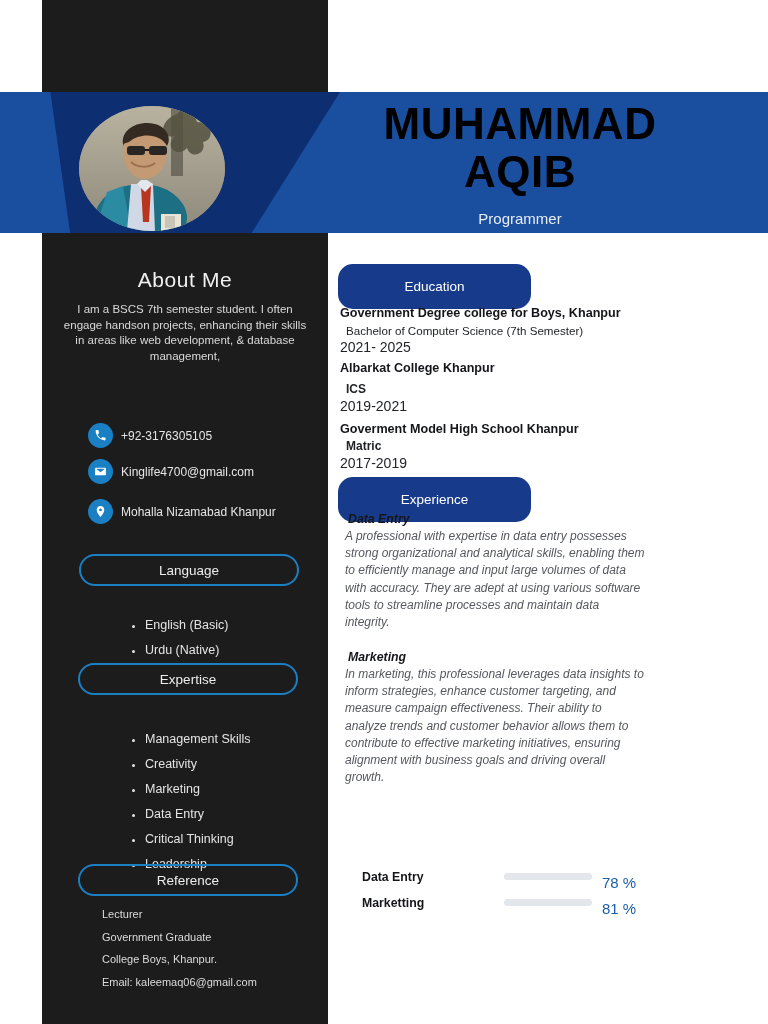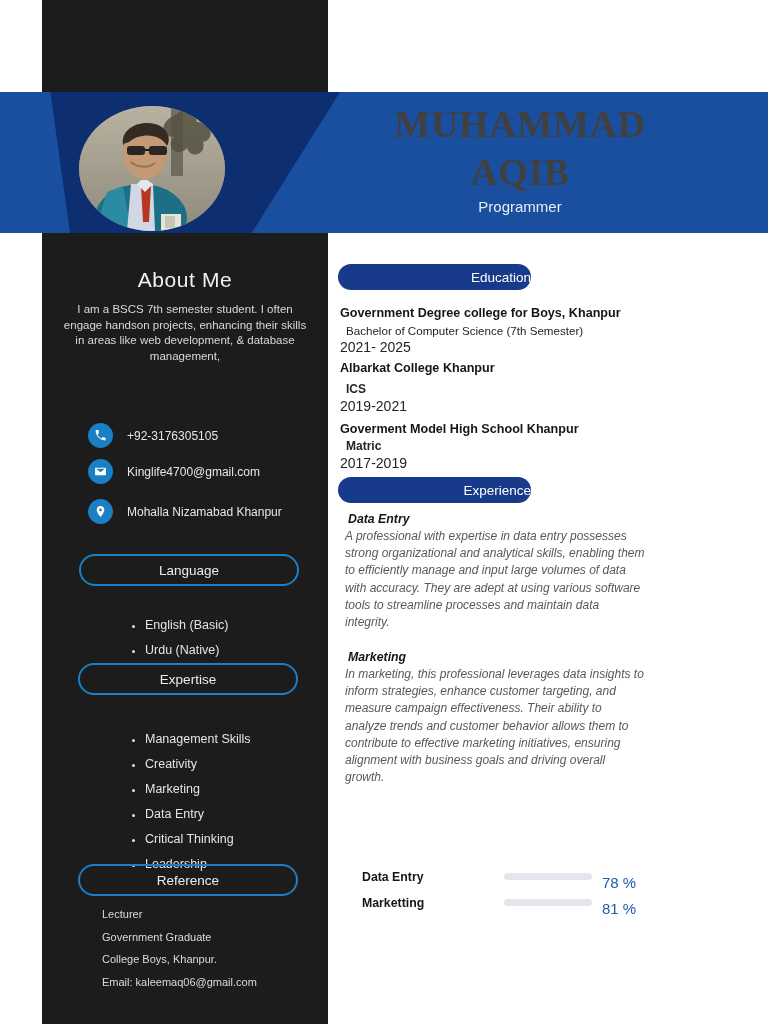--- a/index.html
+++ b/index.html
@@ -71,32 +71,31 @@
   .photo svg { display: block; }
 
   .name-block {
     position: absolute;
     left: 300px;
     top: 100px;
     width: 440px;
     text-align: center;
   }
   .name-line {
-    color: #404040;
-    font-size: 38px;
+    color: #000000;
+    font-size: 44px;
     font-weight: bold;
     line-height: 48px;
     letter-spacing: 0.5px;
-    font-family: Liberation Serif, serif;
   }
   .role {
     color: #e8edf5;
     font-size: 15px;
     line-height: 22px;
-    margin-top: 0;
+    margin-top: 12px;
   }
 
   
   .about-title {
     position: absolute;
     left: 42px;
     top: 268px;
     width: 286px;
     text-align: center;
     color: #f0f0f0;
@@ -112,21 +111,21 @@
     color: #d9d9d9;
     font-size: 11.5px;
     line-height: 15.5px;
   }
 
   .contact-row {
     position: absolute;
     left: 88px;
     display: flex;
     align-items: center;
-    gap: 14px;
+    gap: 8px;
   }
   .c-icon {
     width: 25px;
     height: 25px;
     border-radius: 50%;
     background: #1b7fc4;
     display: flex;
     align-items: center;
     justify-content: center;
     flex: 0 0 auto;
@@ -169,26 +168,26 @@
     color: #dcdcdc;
     font-size: 11px;
     line-height: 22.5px;
   }
 
   
   .pill-solid {
     position: absolute;
     left: 338px;
     width: 193px;
-    height: 26px;
+    height: 45px;
     background: #173a8a;
     border-radius: 15px;
     display: flex;
     align-items: center;
-    justify-content: flex-end;
+    justify-content: center;
     color: #ffffff;
     font-size: 13.5px;
   }
 
   .edu-block { position: absolute; left: 340px; width: 330px; }
   .edu-school {
     color: #15161a;
     font-size: 12.6px;
     font-weight: bold;
     line-height: 18px;

